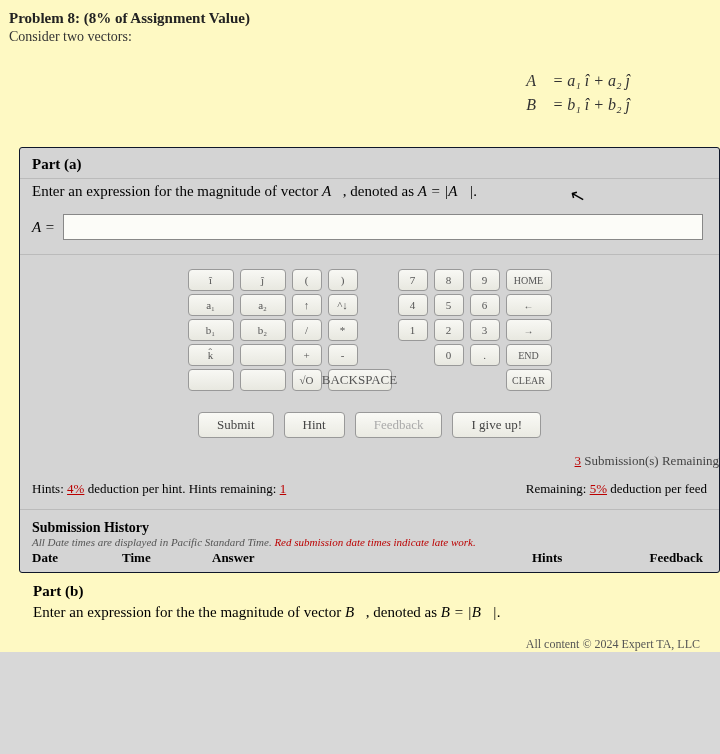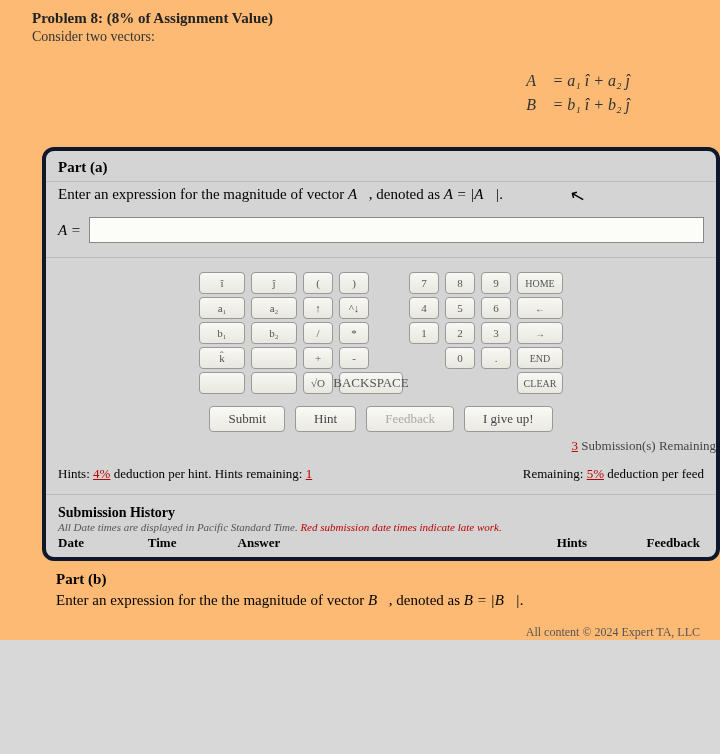--- a/index.html
+++ b/index.html
@@ -1,40 +1,40 @@
 <!DOCTYPE html>
 <html><head>
   <meta charset="utf-8">
   <style>
     * { box-sizing: border-box; margin: 0; padding: 0; }
     body { font-family: Georgia, 'Times New Roman', serif; background: #d8d8d8; width: 720px; height: 754px; position: relative; overflow: hidden; }
-    .page { background: #fdba74; padding: 10px 0 0 32px; }
+    .page { background: #fef9c3; padding: 10px 0 0 9px; }
     .header { margin-bottom: 8px; }
     .prob-title { font-size: 15px; font-weight: bold; color: #222; }
     .sub-text { font-size: 14px; color: #333; margin-top: 2px; }
     .equations { text-align: right; padding-right: 90px; margin-top: 24px; margin-bottom: 30px; font-family: 'Times New Roman', serif; font-size: 16px; font-style: italic; color: #333; line-height: 1.5; }
     .equations .eq { display: block; }
     .cursor-icon { position: absolute; top: 185px; right: 135px; font-size: 18px; transform: rotate(-15deg); }
-    .card { background: #d4d4d4; border: 4px solid #0f172a; border-radius: 12px; margin: 0 0 0 10px; padding: 0; }
+    .card { background: #d4d4d4; border: 1px solid #0f172a; border-radius: 3px; margin: 0 0 0 10px; padding: 0; }
     .part-row { padding: 7px 12px 5px; border-bottom: 1px solid #bbb; }
     .part-label { font-weight: bold; font-size: 15px; }
     .question { padding: 4px 12px 10px; font-size: 15px; }
     .question .vec { font-style: italic; }
     .input-row { padding: 4px 12px 14px; display: flex; align-items: center; gap: 8px; border-bottom: 1px solid #bbb; }
     .input-row label { font-style: italic; font-size: 15px; }
     .answer-input { flex: 1; height: 26px; border: 1px solid #888; background: #fcfcf8; padding: 2px 6px; font-size: 14px; max-width: 640px; }
     .keypad-area { padding: 14px 12px 8px; display: flex; justify-content: center; }
     .keypad { display: flex; gap: 6px; }
     .col { display: flex; flex-direction: column; gap: 3px; }
     .key { width: 46px; height: 22px; background: linear-gradient(#f8f8f4,#e8e8e0); border: 1px solid #999; border-radius: 4px; font-size: 11px; display: flex; align-items: center; justify-content: center; color: #555; cursor: pointer; font-family: Georgia, serif; }
     .key.sm { width: 30px; }
     .key.wide { width: 64px; font-size: 13px; }
     .key.med { width: 46px; font-size: 10px; }
     .actions { padding: 4px 0 4px; text-align: center; }
-    .actions .btn { display: inline-block; padding: 4px 18px; background: linear-gradient(#fafaf6,#eaeae2); border: 1px solid #999; border-radius: 4px; font-size: 13px; color: #444; margin: 0 3px; cursor: pointer; font-family: Georgia, serif; }
+    .actions .btn { display: inline-block; padding: 4px 18px; background: linear-gradient(#fafaf6,#eaeae2); border: 1px solid #999; border-radius: 4px; font-size: 13px; color: #444; margin: 9px 3px; cursor: pointer; font-family: Georgia, serif; }
     .actions .btn.dis { color: #aaa; }
     .sub-remaining { text-align: right; font-size: 13px; color: #444; padding: 2px 0 8px; }
     .sub-remaining .underline { text-decoration: underline; color: #b00; }
     .hints-row { padding: 4px 12px 12px; font-size: 13px; display: flex; justify-content: space-between; border-bottom: 1px solid #bbb; }
     .hints-row .red { color: #b00; text-decoration: underline; }
     .hist { padding: 10px 12px 6px; }
     .hist-title { font-weight: bold; font-size: 14px; }
     .hist-note { font-size: 11px; font-style: italic; color: #555; }
     .hist-note .red { color: #b00; }
     .hist-head { display: flex; font-size: 13px; font-weight: bold; margin-top: 2px; }

